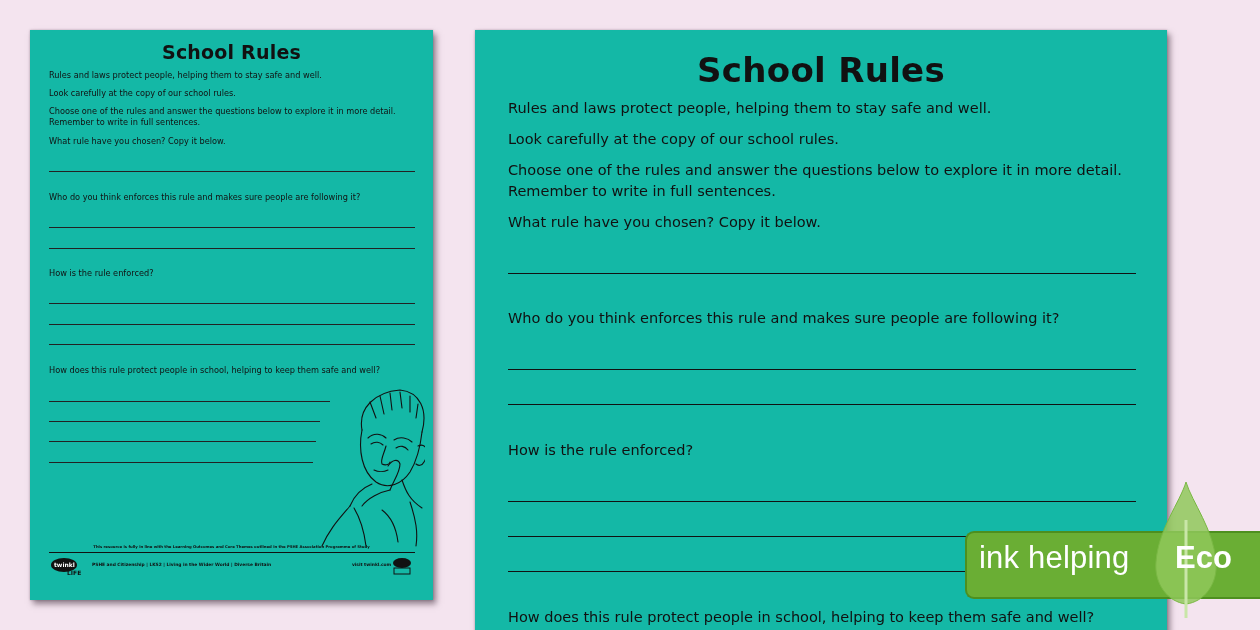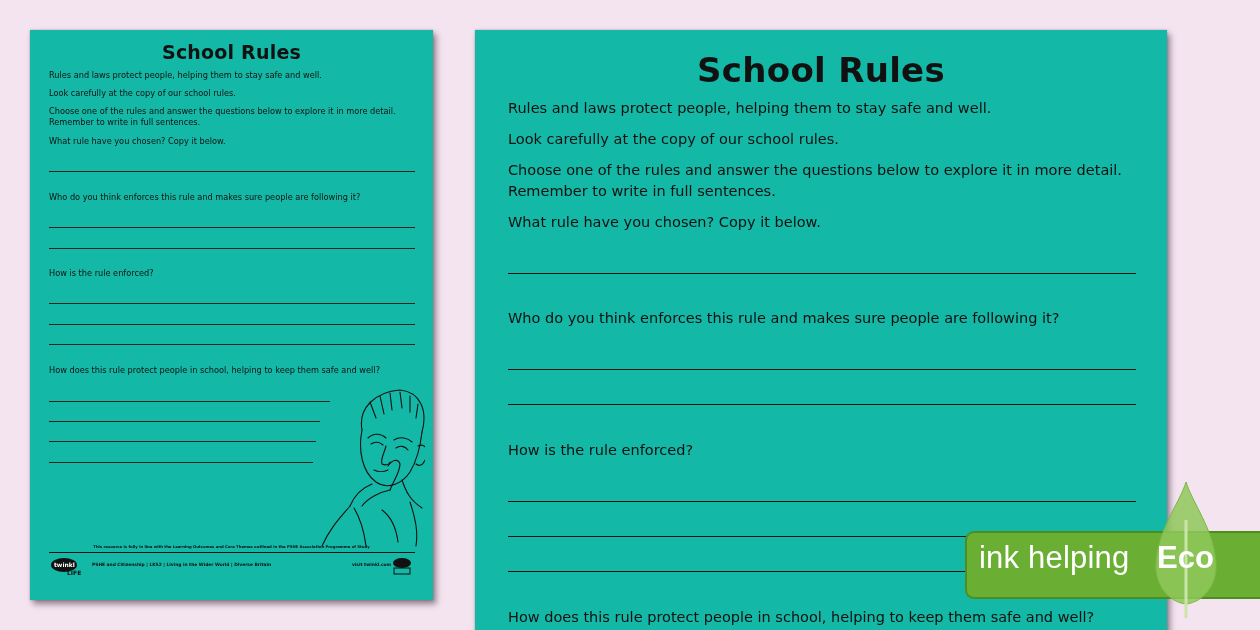--- a/index.html
+++ b/index.html
@@ -48,21 +48,21 @@
     border-radius: 9px 0 0 9px;
   }
   .eco-text {
     position: absolute; left: 979px; top: 540px;
     font-family: "Liberation Sans", sans-serif; font-size: 31px; color: #fff;
     letter-spacing: 0.2px;
   }
   .eco-leaf { position: absolute; left: 1150px; top: 480px; width: 72px; height: 140px; }
   .eco-word {
     position: absolute; left: 1157px; top: 540px;
-    font-family: "Liberation Sans", sans-serif; font-weight: bold; font-size: 31px; color: #fff;
+    font-family: "Liberation Sans", sans-serif; font-weight: bold; font-size: 31px; color: #fff; padding-left: 18px;
   }
 </style>
 </head>
 <body>
 
 <div class="page" id="page-small">
   <div class="title">School Rules</div>
   <div class="txt" style="top:40px">Rules and laws protect people, helping them to stay safe and well.</div>
   <div class="txt" style="top:58px">Look carefully at the copy of our school rules.</div>
   <div class="txt" style="top:76px">Choose one of the rules and answer the questions below to explore it in more detail. Remember to write in full sentences.</div>

